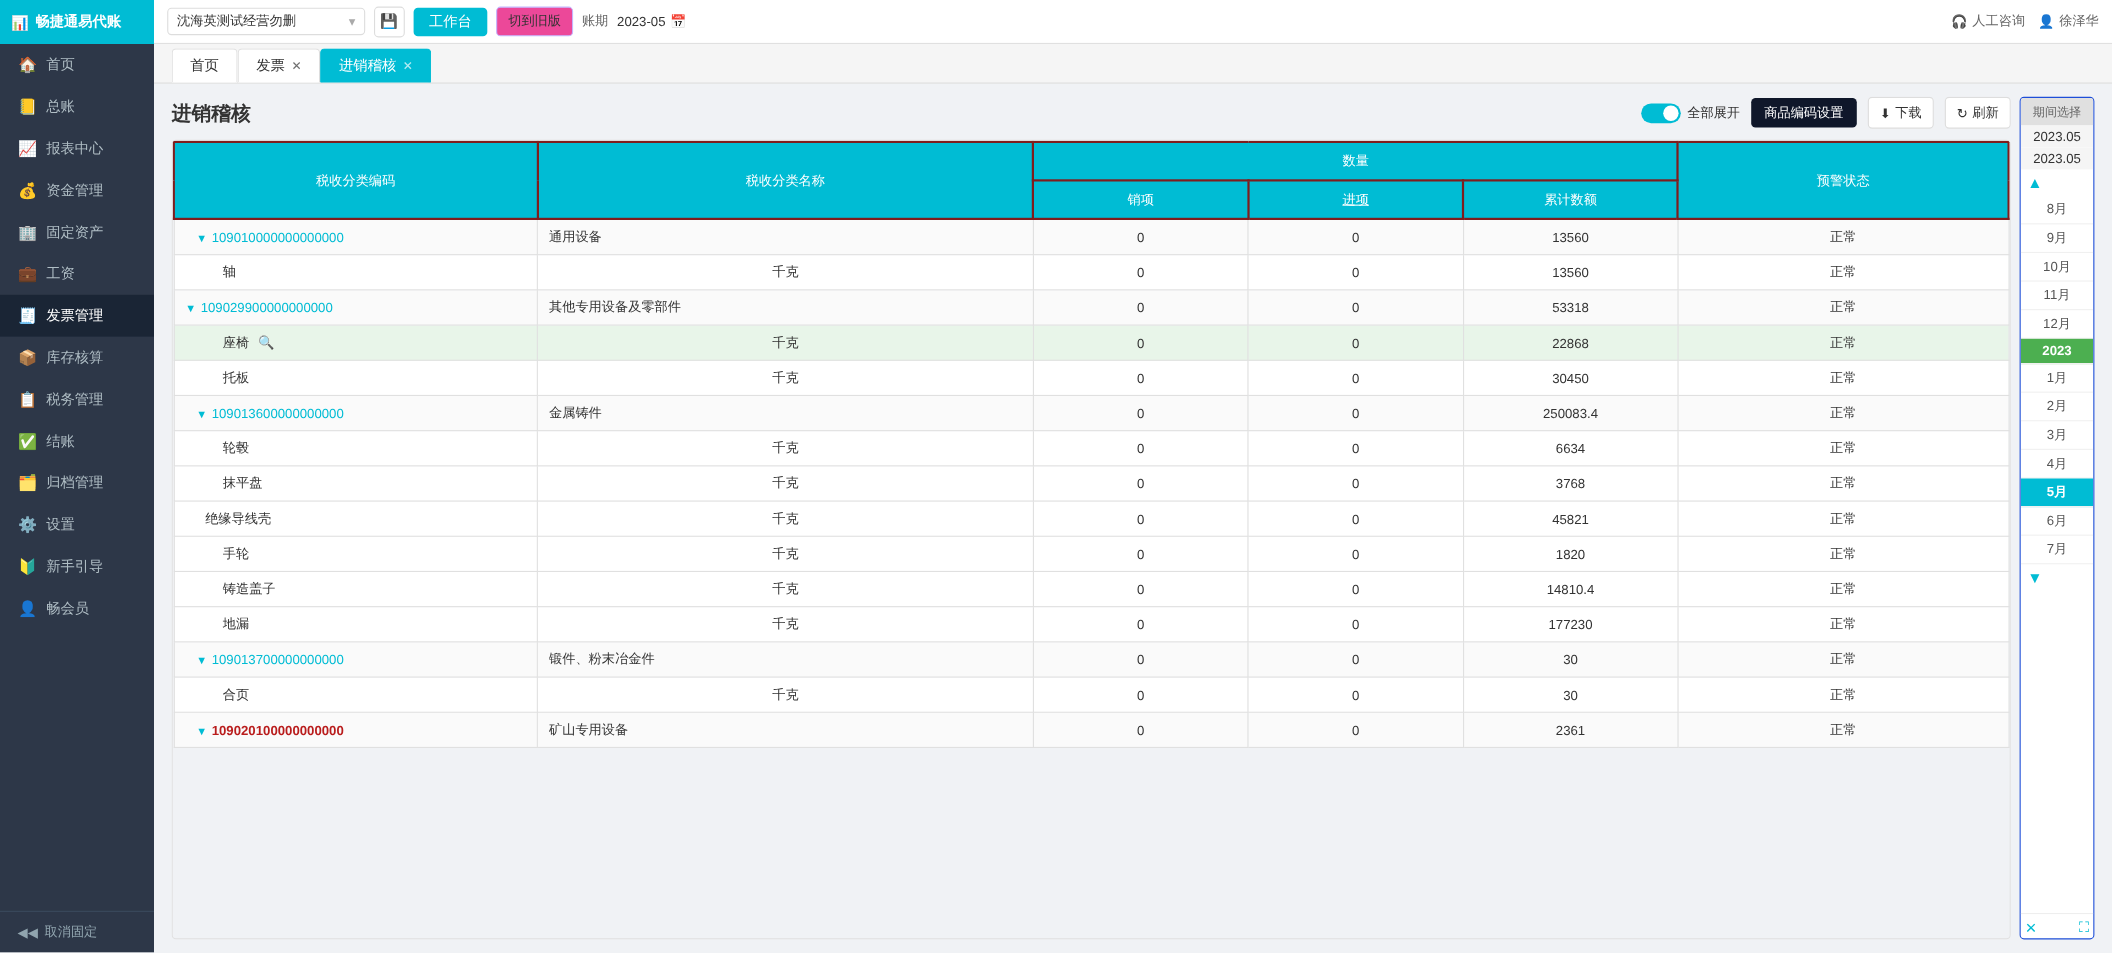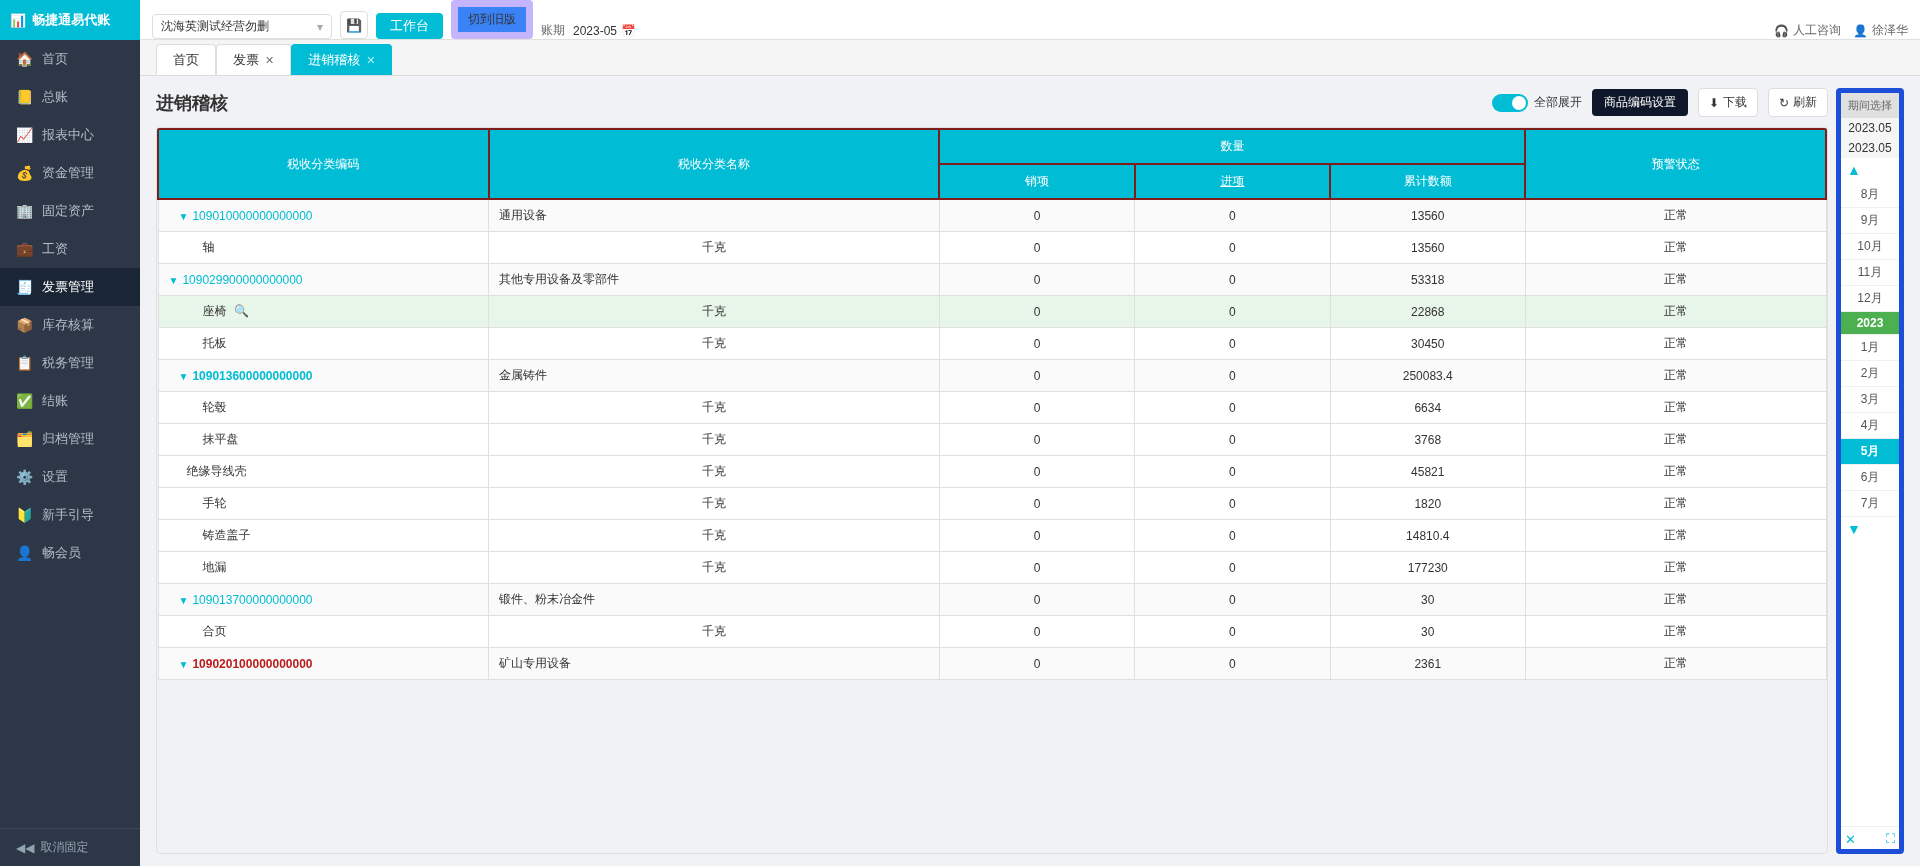--- a/index.html
+++ b/index.html
@@ -56,21 +56,21 @@
       display: flex;
       flex-direction: column;
       overflow: hidden;
     }
 
     
     .topbar {
       background: white;
       height: 40px;
       display: flex;
-      align-items: flex-end;
+      align-items: center;
       padding: 0 12px;
       gap: 8px;
       border-bottom: 1px solid #e0e0e0;
       flex-shrink: 0;
     }
     .company-select {
       display: flex;
       align-items: center;
       gap: 4px;
       border: 1px solid #ddd;
@@ -94,23 +94,23 @@
     .topbar-btn {
       background: #00bcd4;
       color: white;
       border: none;
       border-radius: 4px;
       padding: 4px 14px;
       font-size: 13px;
       cursor: pointer;
     }
     .topbar-btn-outline {
-      background: #3b82f6;
+      background: #ec4899;
       color: #333;
-      border: 7px solid #c4b5fd;
+      border: 1px solid #c4b5fd;
       border-radius: 4px;
       padding: 4px 10px;
       font-size: 12px;
       cursor: pointer;
     }
     .period-label { font-size: 12px; color: #666; display: flex; align-items: center; gap: 4px; }
     .topbar-right { margin-left: auto; display: flex; align-items: center; gap: 12px; }
     .topbar-right-item { display: flex; align-items: center; gap: 4px; font-size: 12px; color: #666; cursor: pointer; }
 
     
@@ -238,21 +238,21 @@
       text-align: center;
     }
     tbody tr.group-row td { background: #fafafa; font-weight: normal; color: #333; }
     tbody tr.highlighted td { background: #e8f5e9; }
     tbody tr.highlighted td:first-child { background: #e8f5e9; }
 
     
     .period-panel {
       width: 68px;
       background: white;
-      border: 5px solid #1d4ed8;
+      border: 1px solid #1d4ed8;
       border-radius: 4px;
       display: flex;
       flex-direction: column;
       overflow: hidden;
       flex-shrink: 0;
     }
     .period-header {
       background: #e0e0e0;
       padding: 5px 6px;
       font-size: 11px;
@@ -500,21 +500,21 @@
               </tr>
               <tr>
                 <td style="text-align: left; padding-left: 20px;"><span style="display:inline-block;width:24px;"></span><span>托板</span></td>
                 <td style="text-align: center;">千克</td>
                 <td>0</td>
                 <td>0</td>
                 <td>30450</td>
                 <td>正常</td>
               </tr>
               <tr class="group-row">
-                <td style="text-align: left; padding-left: 20px;"><span style="color:#00bcd4;margin-right:4px;font-size:10px;">▼</span><span style="color:#00bcd4;font-weight:bold;">109013600000000000</span></td>
+                <td style="text-align: left; padding-left: 20px;"><span style="color:#00bcd4;margin-right:4px;font-size:10px;">▼</span><span style="color:#00bcd4;">109013600000000000</span></td>
                 <td style="text-align: left;">金属铸件</td>
                 <td>0</td>
                 <td>0</td>
                 <td>250083.4</td>
                 <td>正常</td>
               </tr>
               <tr>
                 <td style="text-align: left; padding-left: 20px;"><span style="display:inline-block;width:24px;"></span><span>轮毂</span></td>
                 <td style="text-align: center;">千克</td>
                 <td>0</td>

